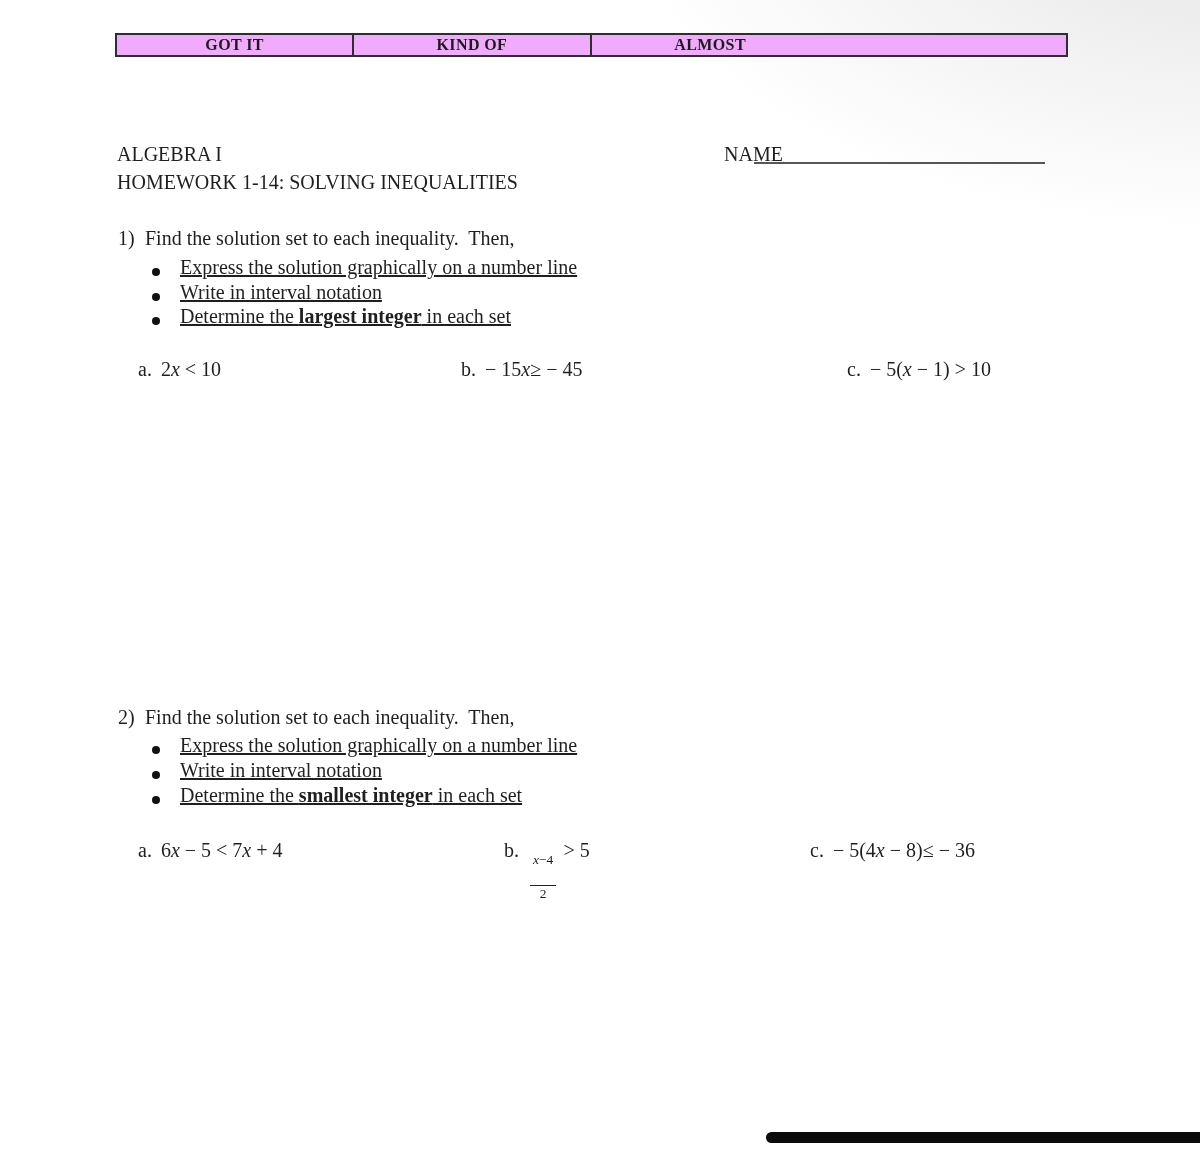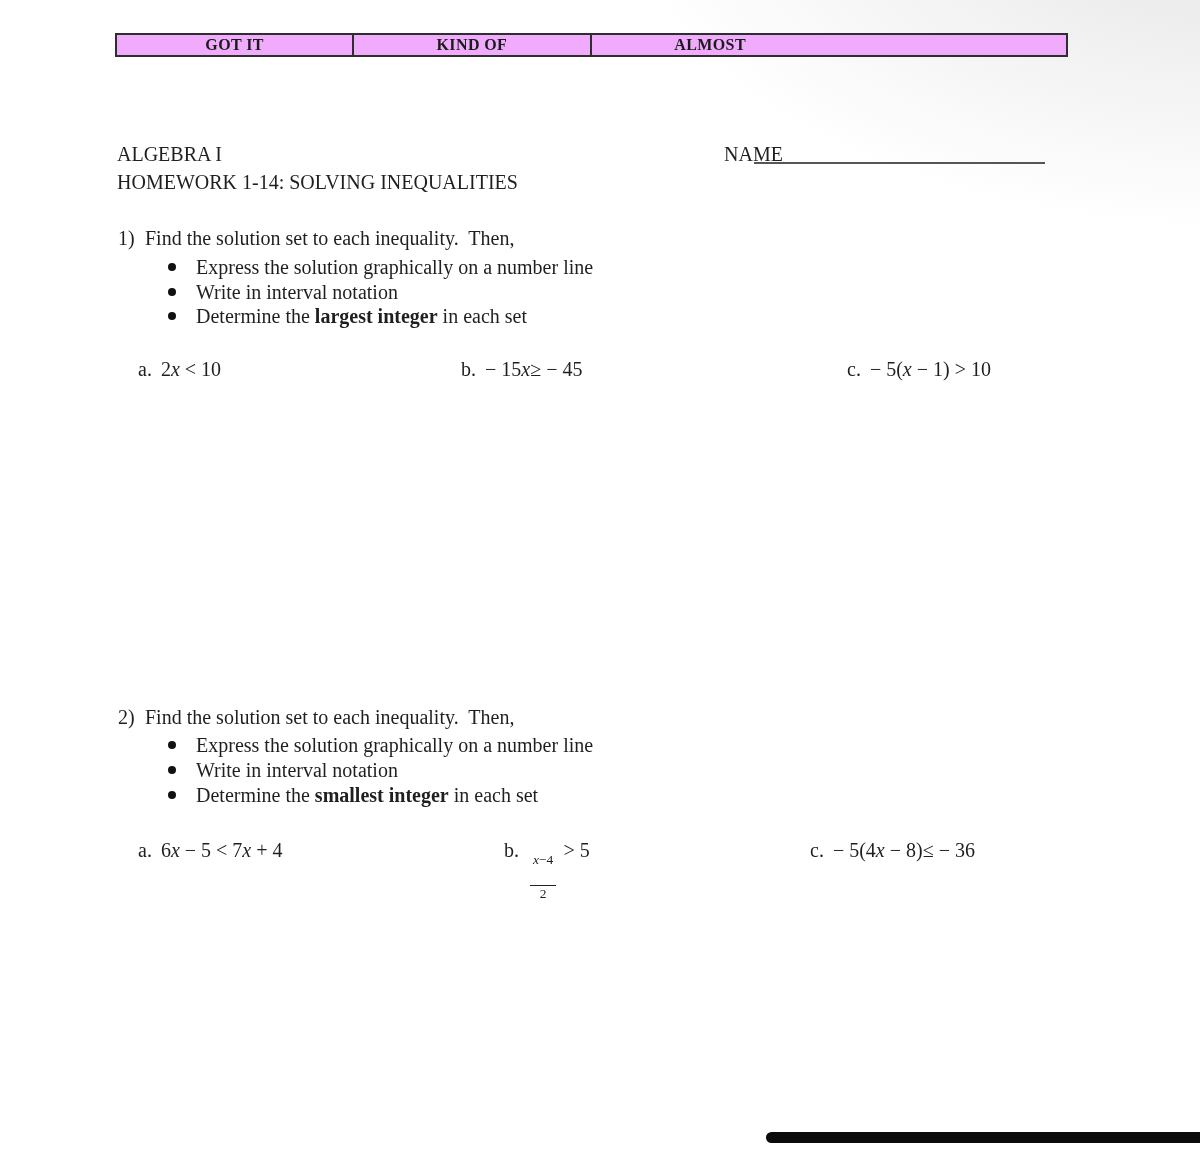--- a/index.html
+++ b/index.html
@@ -27,21 +27,21 @@
   .rubric .cell:last-child{border-right:none;}
   
   .line{position:absolute;font-size:20px;line-height:25px;white-space:pre-wrap;}
   .name-underline{
     position:absolute;left:754px;top:144px;width:291px;height:18px;
     border-bottom:2px solid #565656;
   }
   
   .pnum{position:absolute;left:118px;}
   .pprompt{position:absolute;left:145px;}
-  .bullet-row{position:absolute;left:168px;display:flex;align-items:flex-start;}
+  .bullet-row{position:absolute;left:152px;display:flex;align-items:center;text-decoration:underline;}
   .dot{
     width:8px;height:8px;border-radius:50%;background:#111;
     margin:8px 20px 0 0;flex:0 0 auto;
   }
   .bd{font-weight:bold;}
   .it{font-style:italic;}
   .part{position:absolute;white-space:pre-wrap;}
   .part .plabel{margin-right:9px;}
   .eq{white-space:pre-wrap;}
   

